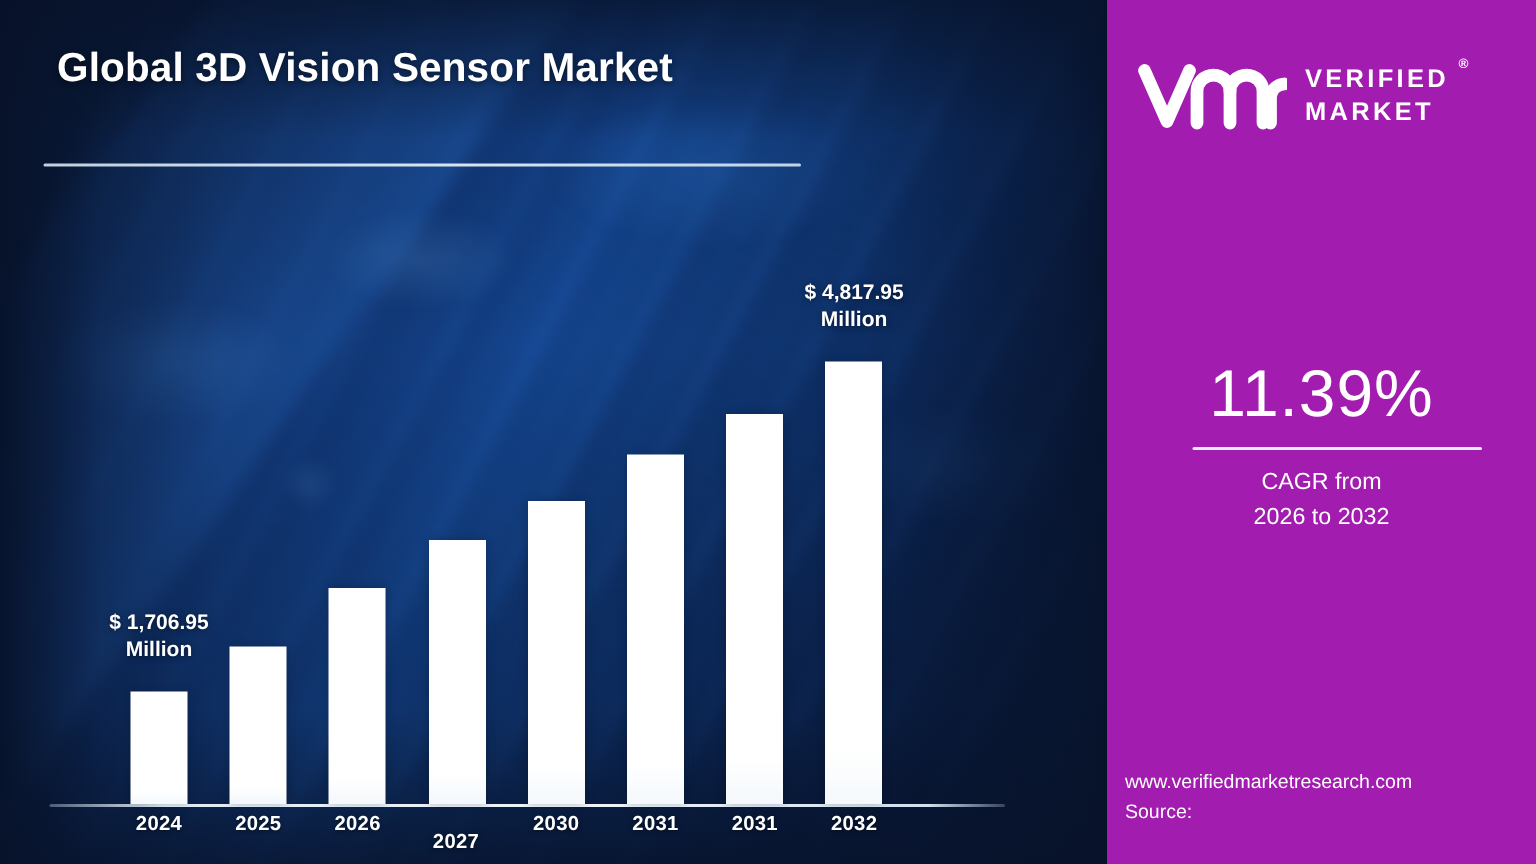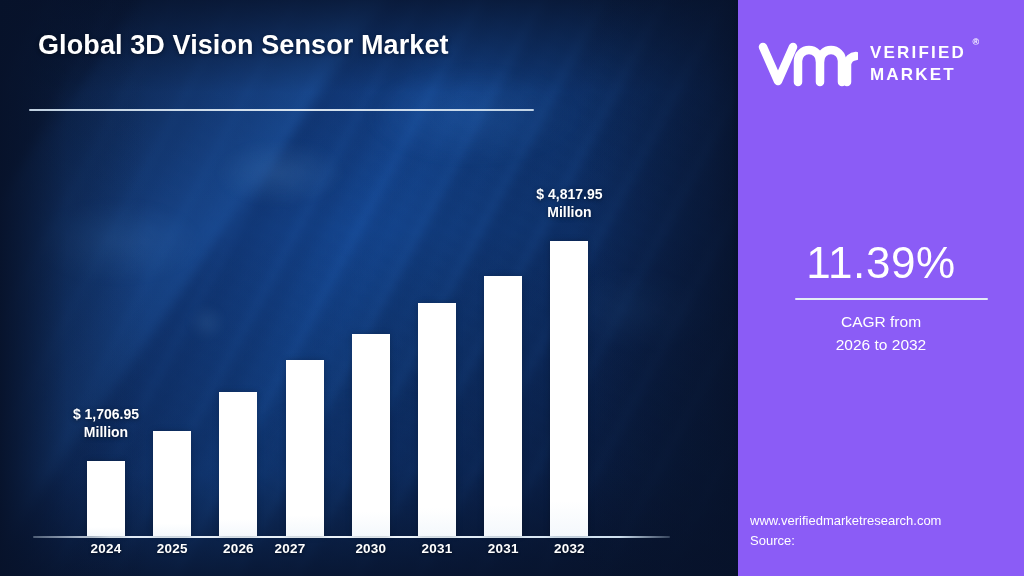--- a/index.html
+++ b/index.html
@@ -102,21 +102,21 @@
     font-size:14px;font-weight:600;color:#ffffff;line-height:1.32;
     text-shadow:0 1px 4px rgba(0,0,0,.5);
   }
   .vallab .l2{display:block;}
   #vallab-first{left:21px;top:408px;}
   #vallab-last{left:484px;top:188px;}
 
   
   .right{
     position:absolute;left:738px;top:0;width:286px;height:576px;
-    background:#8b5cf6;
+    background:#a21caf;
   }
   .right-edge{
     position:absolute;left:-6px;top:0;width:6px;height:576px;
     background:linear-gradient(90deg,rgba(6,18,42,0),rgba(6,18,42,.75));
   }
   .logo{
     position:absolute;left:20px;top:24px;width:248px;height:80px;
     display:flex;align-items:center;gap:12px;
   }
   .logo-mark{width:100px;height:58px;flex:none;}
@@ -177,21 +177,21 @@
         <span>$ 4,817.95</span>
         <span class="l2">Million</span>
       </div>
     <div class="bar" style="left: 87px; height: 75px;"></div>
         <div class="xlab" style="left: 66px;">2024</div>
         <div class="bar" style="left: 153.2px; height: 105px;"></div>
         <div class="xlab" style="left: 132.2px;">2025</div>
         <div class="bar" style="left: 219.4px; height: 144px;"></div>
         <div class="xlab" style="left: 198.4px;">2026</div>
         <div class="bar" style="left: 285.6px; height: 176px;"></div>
-        <div class="xlab" style="left: 250px;">2027</div>
+        <div class="xlab" style="left: 264px; margin-top: 12px;">2027</div>
         <div class="bar" style="left: 351.8px; height: 202px;"></div>
         <div class="xlab" style="left: 330.8px;">2030</div>
         <div class="bar" style="left: 418px; height: 233px;"></div>
         <div class="xlab" style="left: 397px;">2031</div>
         <div class="bar" style="left: 484.2px; height: 260px;"></div>
         <div class="xlab" style="left: 463.2px;">2031</div>
         <div class="bar" style="left: 550.4px; height: 295px;"></div>
         <div class="xlab" style="left: 529.4px;">2032</div>
       </div>
   </div>

